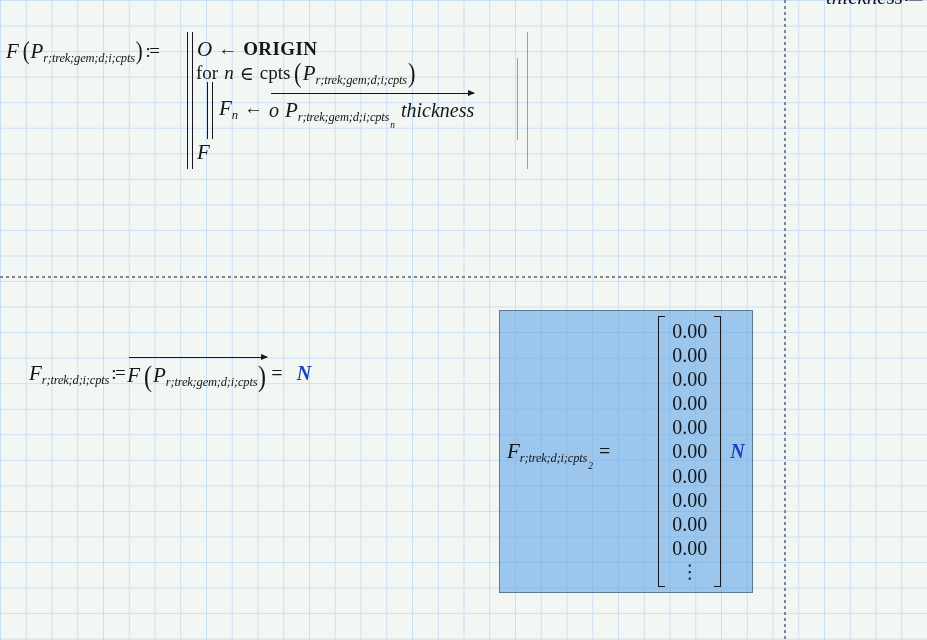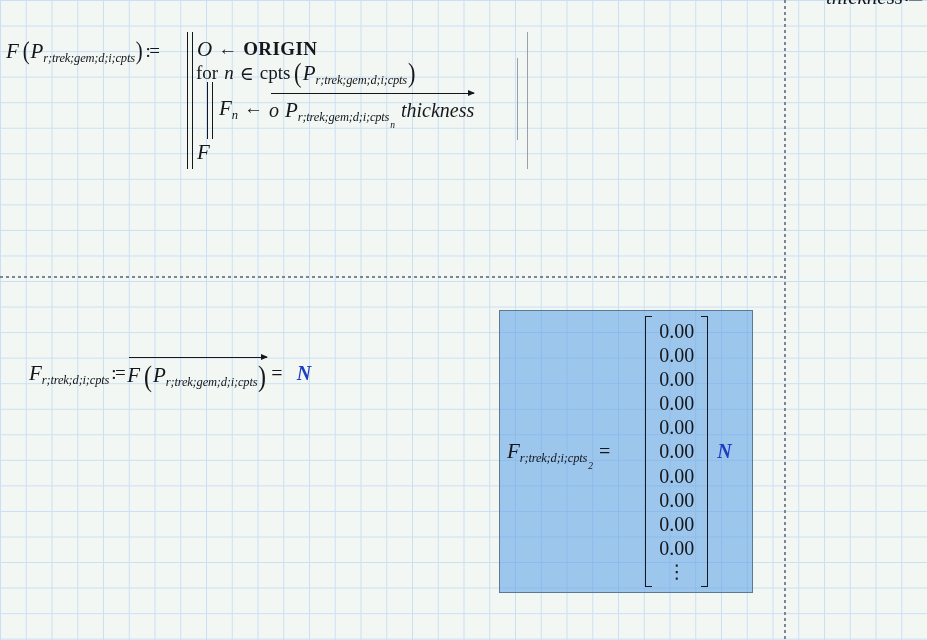--- a/index.html
+++ b/index.html
@@ -143,21 +143,21 @@
     <span class="unit" style="margin-left:8px;">N</span>
   </div>
 
   <div class="sel">
     <div class="mrow">
       <span class="mi m21">F</span>
       <span class="sub">r;trek;d;i;cpts</span>
       <span class="ssub">2</span>
       <span class="m20 gapL">=</span>
     </div>
-    <div class="matrix" style="margin-left:35px;justify-content:flex-end;">
+    <div class="matrix" style="margin-left:48px;justify-content:flex-end;">
       <div class="brl"></div>
       <div class="matcol">
         <div class="matrow">0.00</div>
         <div class="matrow">0.00</div>
         <div class="matrow">0.00</div>
         <div class="matrow">0.00</div>
         <div class="matrow">0.00</div>
         <div class="matrow">0.00</div>
         <div class="matrow">0.00</div>
         <div class="matrow">0.00</div>

